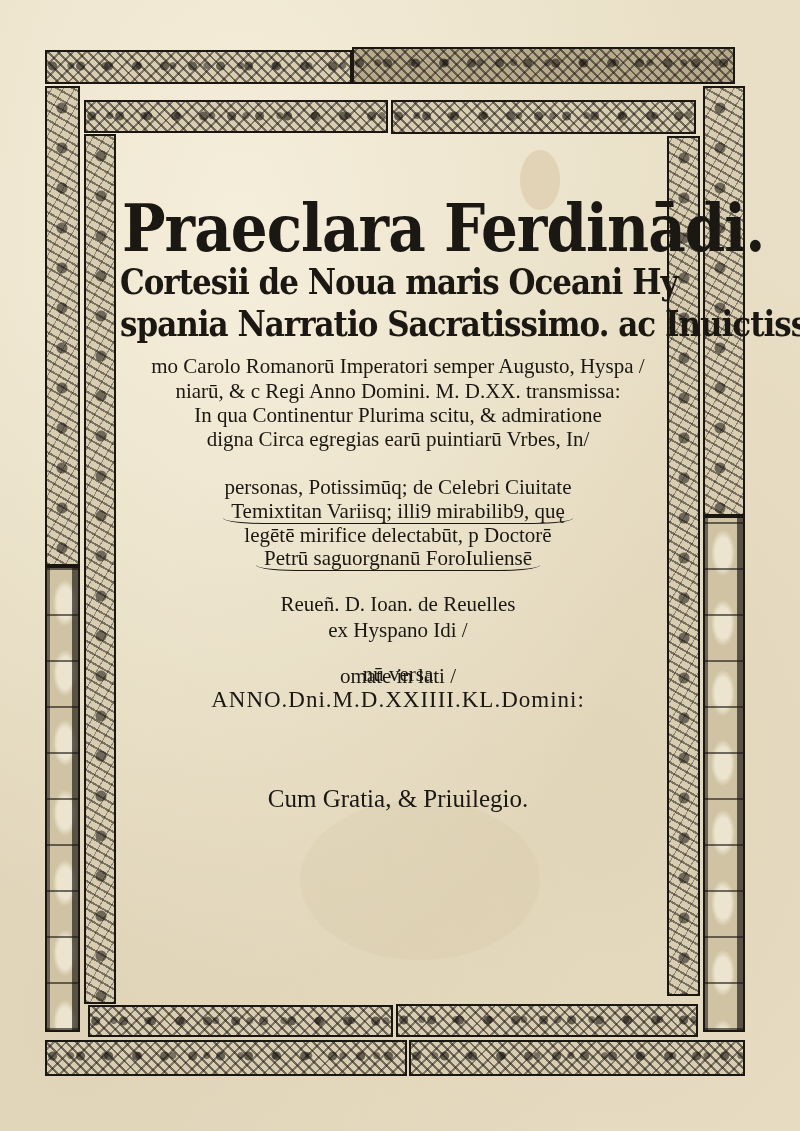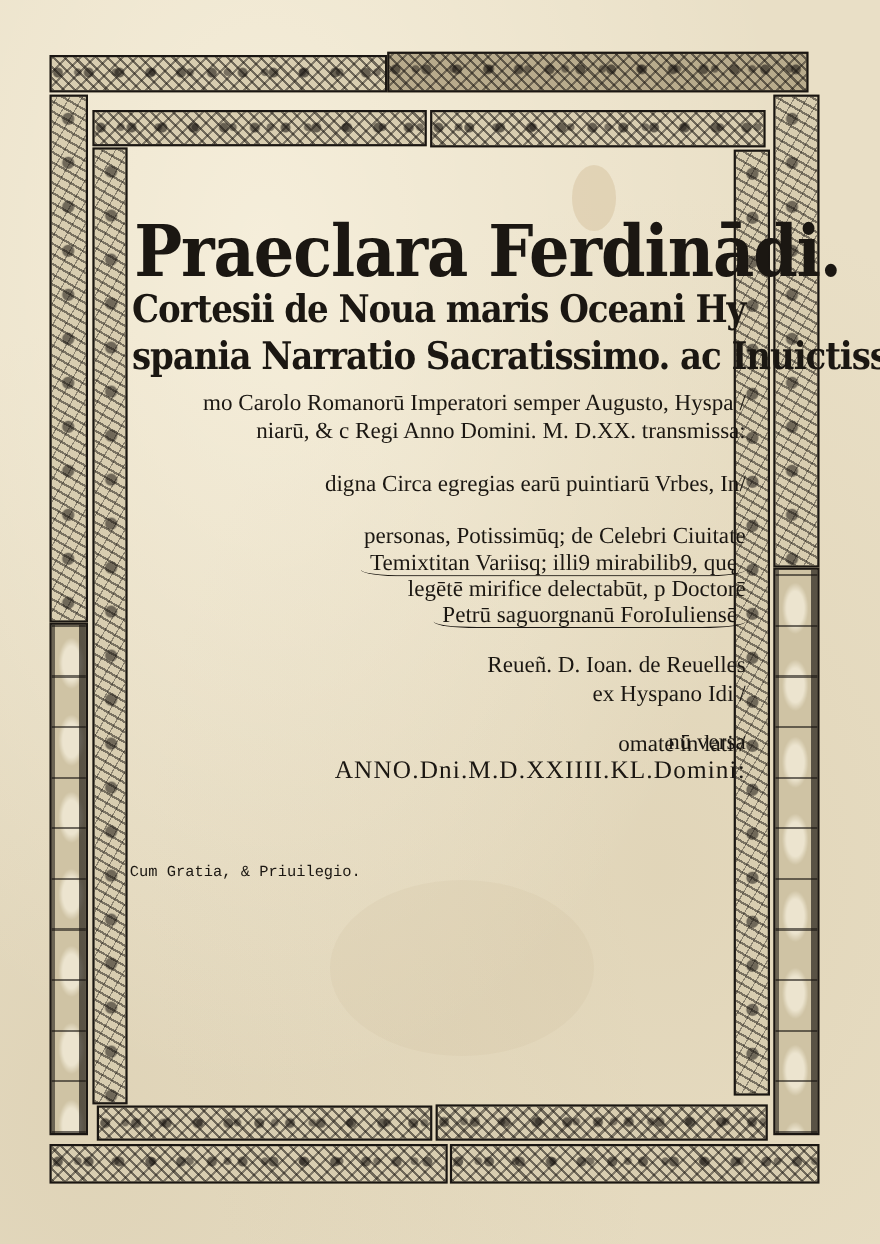--- a/index.html
+++ b/index.html
@@ -31,26 +31,26 @@
     background-image:
       linear-gradient(90deg, rgba(26,22,18,0.55) 0 3px, rgba(0,0,0,0) 3px calc(100% - 6px), rgba(26,22,18,0.65) calc(100% - 6px)),
       repeating-linear-gradient(0deg, rgba(26,22,18,0.6) 0 2px, rgba(0,0,0,0) 2px 46px),
       radial-gradient(ellipse at 50% 50%, rgba(255,250,235,0.6) 0 8px, rgba(0,0,0,0) 12px);
     background-size:auto,auto,36px 70px;}
   .title-line{font-family:"DejaVu Serif", serif;font-weight:bold;
     letter-spacing:-1px;line-height:1;white-space:nowrap;}
   .t1{position:absolute;left:122px;top:196px;width:540px;font-size:58px;text-align:left;transform:scaleY(1.12);transform-origin:left top;}
   .t2{position:absolute;left:120px;top:265px;width:560px;font-size:31px;text-align:left;transform:scaleY(1.12);transform-origin:left top;}
   .t3{position:absolute;left:120px;top:307px;width:560px;font-size:31px;text-align:left;transform:scaleY(1.12);transform-origin:left top;}
-  .body-line{position:absolute;left:118px;width:560px;text-align:right;
+  .body-line{position:absolute;left:118px;width:560px;text-align:center;
     font-family:"Liberation Serif", serif;font-size:21px;line-height:1;white-space:nowrap;}
   .underlined{border-bottom:1.5px solid #1b1712;border-radius:0 0 40px 40px/0 0 6px 6px;padding:0 8px;}
   .anno{font-size:23px;letter-spacing:1px;}
-  .cum{position:absolute;left:118px;top:785px;width:560px;text-align:left;
-    font-family:Liberation Mono, monospace;font-size:14px;}
+  .cum{position:absolute;left:118px;top:785px;width:560px;text-align:center;
+    font-family:Liberation Serif, serif;font-size:25px;}
   .stain{position:absolute;border-radius:50%;pointer-events:none;}
 </style>
 </head>
 <body>
 
 <div class="page">
 
   <div class="stain" style="left:520px;top:150px;width:40px;height:60px;background:rgba(190,160,110,0.25);"></div>
   <div class="stain" style="left:300px;top:800px;width:240px;height:160px;background:rgba(205,190,155,0.18);"></div>
 
@@ -75,20 +75,21 @@
 
   <div class="band" style="left:45px;top:1040px;width:362px;height:36px;"></div>
   <div class="band" style="left:409px;top:1040px;width:336px;height:36px;"></div>
 
   <div class="title-line t1">Praeclara Ferdinādi.</div>
   <div class="title-line t2">Cortesii de Noua maris Oceani Hy</div>
   <div class="title-line t3">spania Narratio Sacratissimo. ac Inuictissi</div>
 
   <div class="body-line" style="top:356px;">mo Carolo Romanorū Imperatori semper Augusto, Hyspa /</div>
   <div class="body-line" style="top:381px;">niarū, &amp; c Regi Anno Domini. M. D.XX. transmissa:</div>
+  <div class="body-line" style="top:405px;">In qua Continentur Plurima scitu, &amp; admiratione</div>
   <div class="body-line" style="top:429px;">digna Circa egregias earū puintiarū Vrbes, In/</div>
   <div class="body-line" style="top:477px;">personas, Potissimūq; de Celebri Ciuitate</div>
   <div class="body-line" style="top:501px;"><span class="underlined">Temixtitan Variisq; illi9 mirabilib9, quę</span></div>
   <div class="body-line" style="top:525px;">legētē mirifice delectabūt, p Doctorē</div>
   <div class="body-line" style="top:548px;"><span class="underlined">Petrū saguorgnanū ForoIuliensē</span></div>
   <div class="body-line" style="top:572px;margin-top:22px;">Reueñ. D. Ioan. de Reuelles</div>
   <div class="body-line" style="top:620px;">ex Hyspano Idi /</div>
   <div class="body-line" style="top:642px;margin-top:24px;">omate in lati /</div>
   <div class="body-line" style="top:664px;">nū versa</div>
   <div class="body-line anno" style="top:688px;">ANNO.Dni.M.D.XXIIII.KL.Domini:</div>

